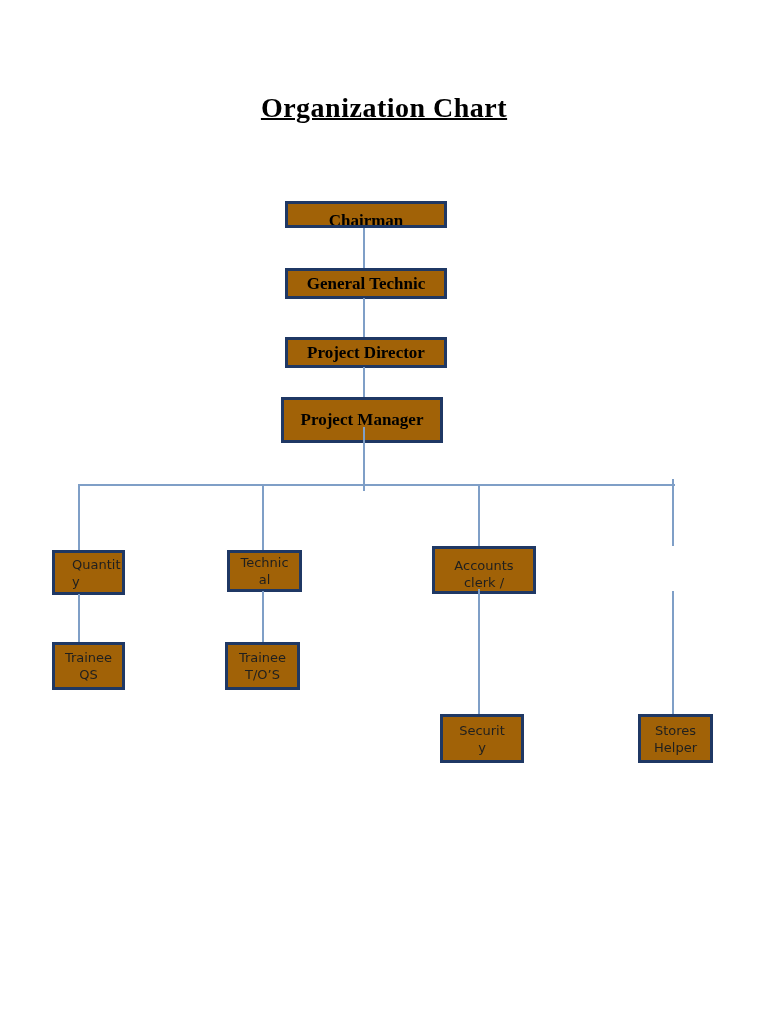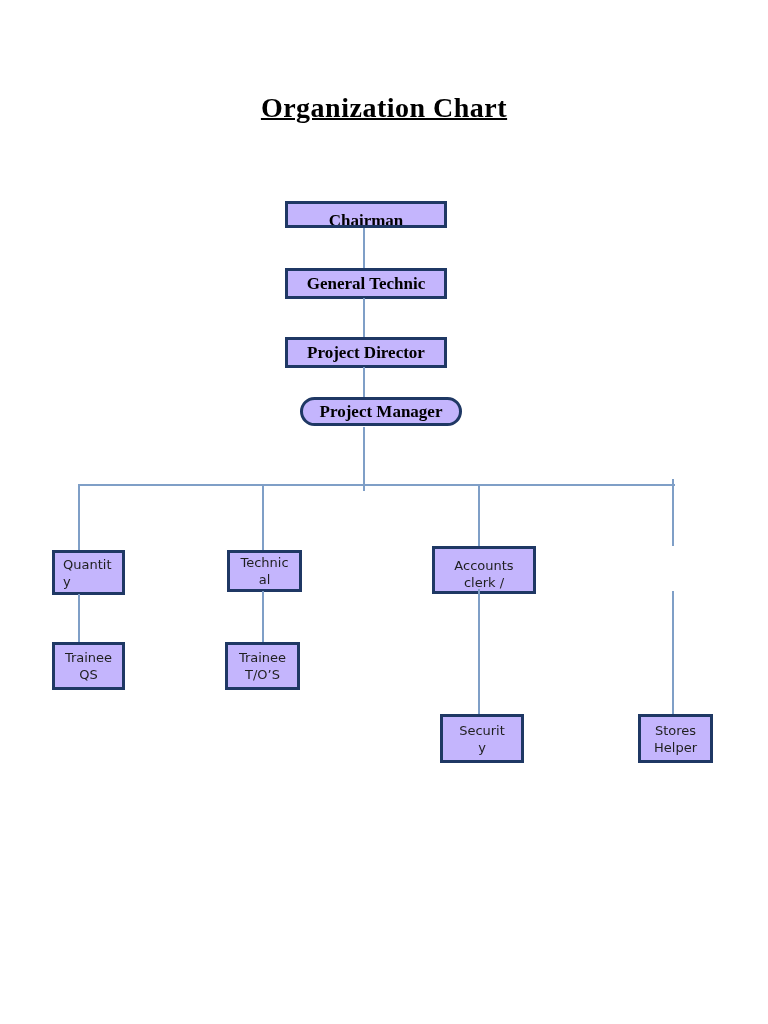--- a/index.html
+++ b/index.html
@@ -21,21 +21,21 @@
     font-weight: bold;
     color: #000000;
     text-decoration: underline;
     text-decoration-thickness: 2px;
     letter-spacing: 0.5px;
   }
   .node {
     position: absolute;
     box-sizing: border-box;
     border: 3px solid var(--box-border, #1F3864);
-    background: #c4b5fd;
+    background: #a16207;
     display: flex;
     flex-direction: column;
     align-items: center;
     justify-content: center;
     text-align: center;
   }
   .chain-node {
     font-family: "Liberation Serif", serif;
     font-size: 17px;
     font-weight: bold;
@@ -43,21 +43,21 @@
   }
   .child-node {
     font-family: "DejaVu Sans", sans-serif;
     font-size: 13px;
     line-height: 17px;
     color: var(--sans-text, #1f1f1f);
   }
   .clip { overflow: hidden; }
   .shift-down { transform: translateY(6px); }
   .shift-down-sm { transform: translateY(4px); }
-  .left-align { align-items: flex-start; padding-left: 8px; text-align: left; }
+  .left-align { align-items: flex-start; padding-left: 17px; text-align: left; }
   .conn { position: absolute; background: var(--connector, #7F9FC7); }
 </style>
 </head>
 <body>
 
 <div class="page">
 
   <div class="doc-title">Organization Chart</div>
 
   <div class="node chain-node clip" style="left:285px; top:201px; width:162px; height:27px;">
@@ -65,21 +65,21 @@
   </div>
 
   <div class="node chain-node" style="left:285px; top:268px; width:162px; height:31px;">
     <div>General Technic</div>
   </div>
 
   <div class="node chain-node" style="left:285px; top:337px; width:162px; height:31px;">
     <div>Project Director</div>
   </div>
 
-  <div class="node chain-node" style="left:300px; top:397px; width:162px; height:29px;border-radius:15px;">
+  <div class="node chain-node" style="left:281px; top:397px; width:162px; height:46px;">
     <div>Project Manager</div>
   </div>
 
   <div class="conn" style="left:363px; top:228px; width:2px; height:40px;"></div>
   <div class="conn" style="left:363px; top:298px; width:2px; height:39px;"></div>
   <div class="conn" style="left:363px; top:367px; width:2px; height:30px;"></div>
   <div class="conn" style="left:363px; top:427px; width:2px; height:57px;"></div>
   <div class="conn" style="left:363px; top:484px; width:2px; height:7px;"></div>
 
   <div class="conn" style="left:78px; top:484px; width:597px; height:2px;"></div>

